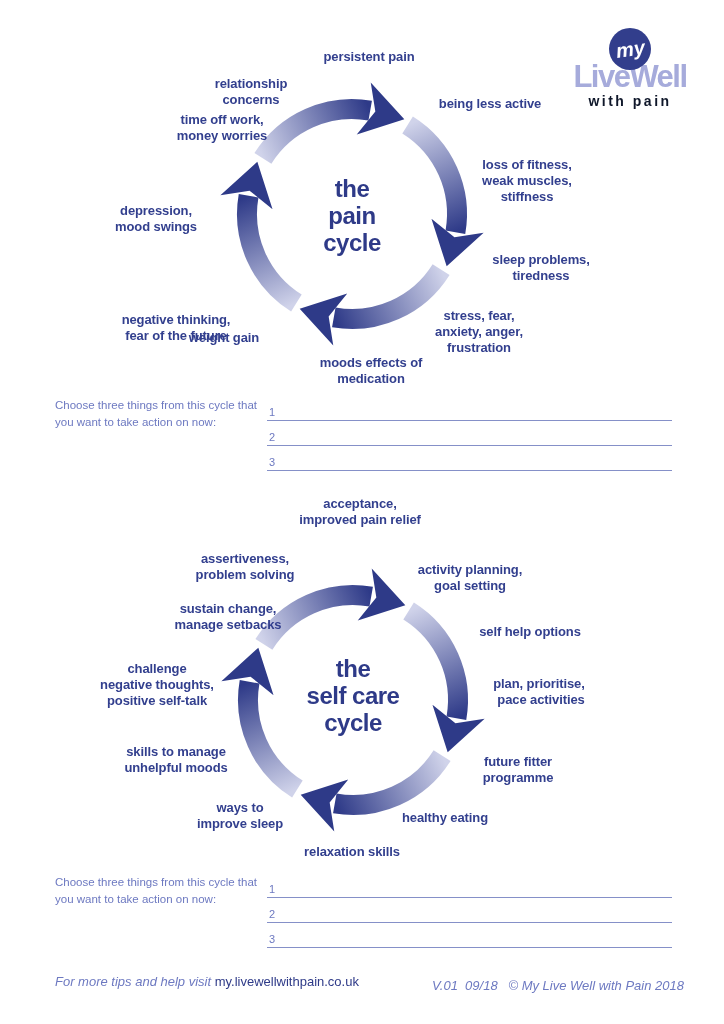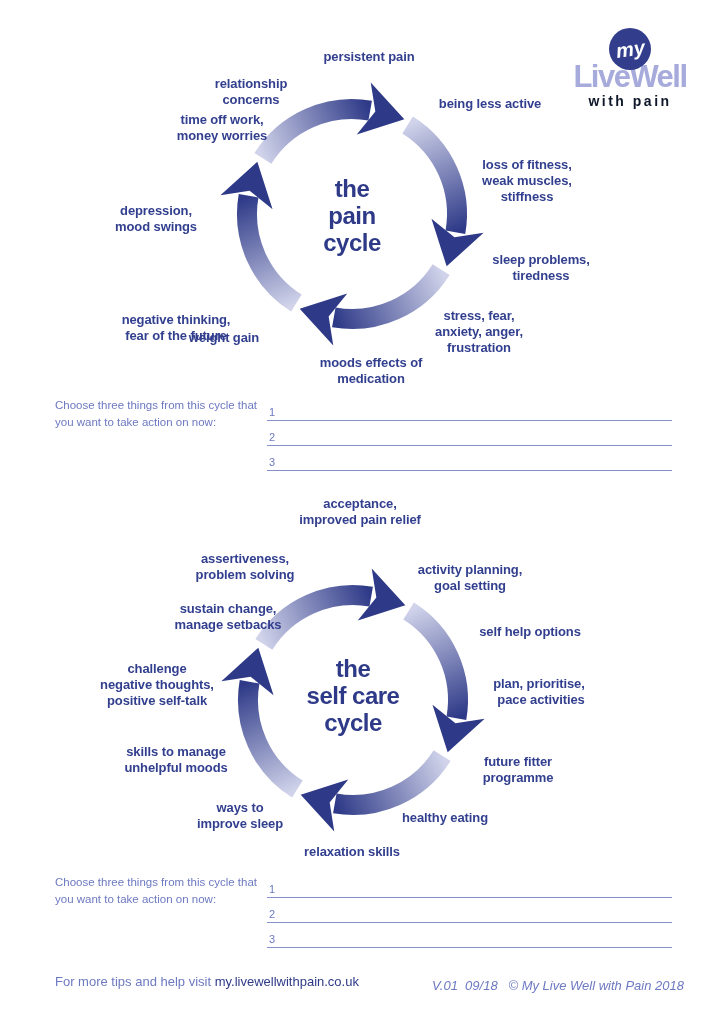--- a/index.html
+++ b/index.html
@@ -22,21 +22,21 @@
   .clabel{position:absolute;transform:translate(-50%,-50%);text-align:center;
           color:#323f8e;font-size:13px;font-weight:bold;line-height:1.22;
           white-space:pre-line;width:max-content;letter-spacing:-0.1px;}
   
   .choose-prompt{position:absolute;left:55px;color:#6d79c1;font-size:11.5px;line-height:1.45;white-space:pre-line;}
   .answers{position:absolute;left:267px;width:405px;}
   .answer-row{position:relative;height:24px;border-bottom:1px solid #8590c8;cursor:text;}
   .answer-num{position:absolute;left:2px;bottom:2px;color:#6d79c1;font-size:11px;}
   
   .footer-left{position:absolute;left:55px;top:974px;font-size:13px;}
-  .footer-tip{color:#6d79c1;}
+  .footer-tip{color:#6d79c1;font-style:italic;}
   .footer-url{color:#2e3a88;font-weight:normal;text-decoration:none;cursor:pointer;}
   .footer-right{position:absolute;right:40px;top:978px;color:#6d79c1;font-size:13px;
                 font-style:italic;white-space:pre;}
 </style>
 </head>
 <body>
 
 <div class="page">
 
   <svg width="0" height="0" style="position:absolute" aria-hidden="true">

